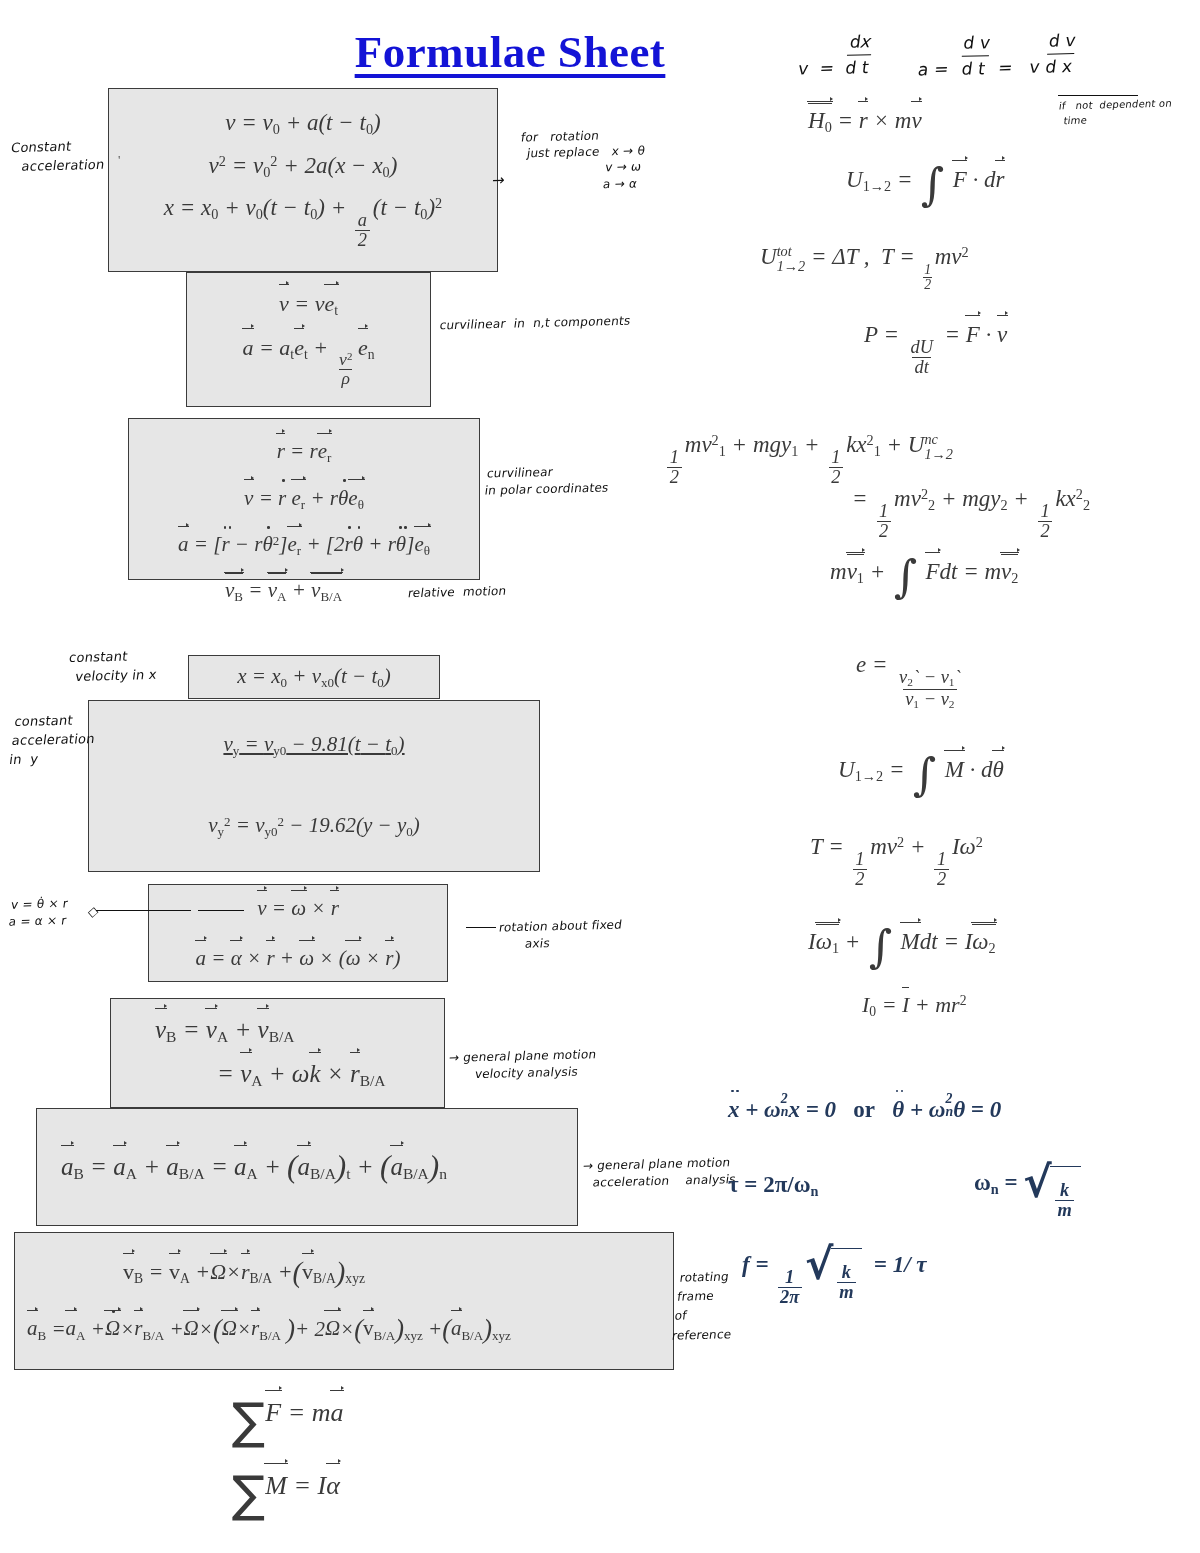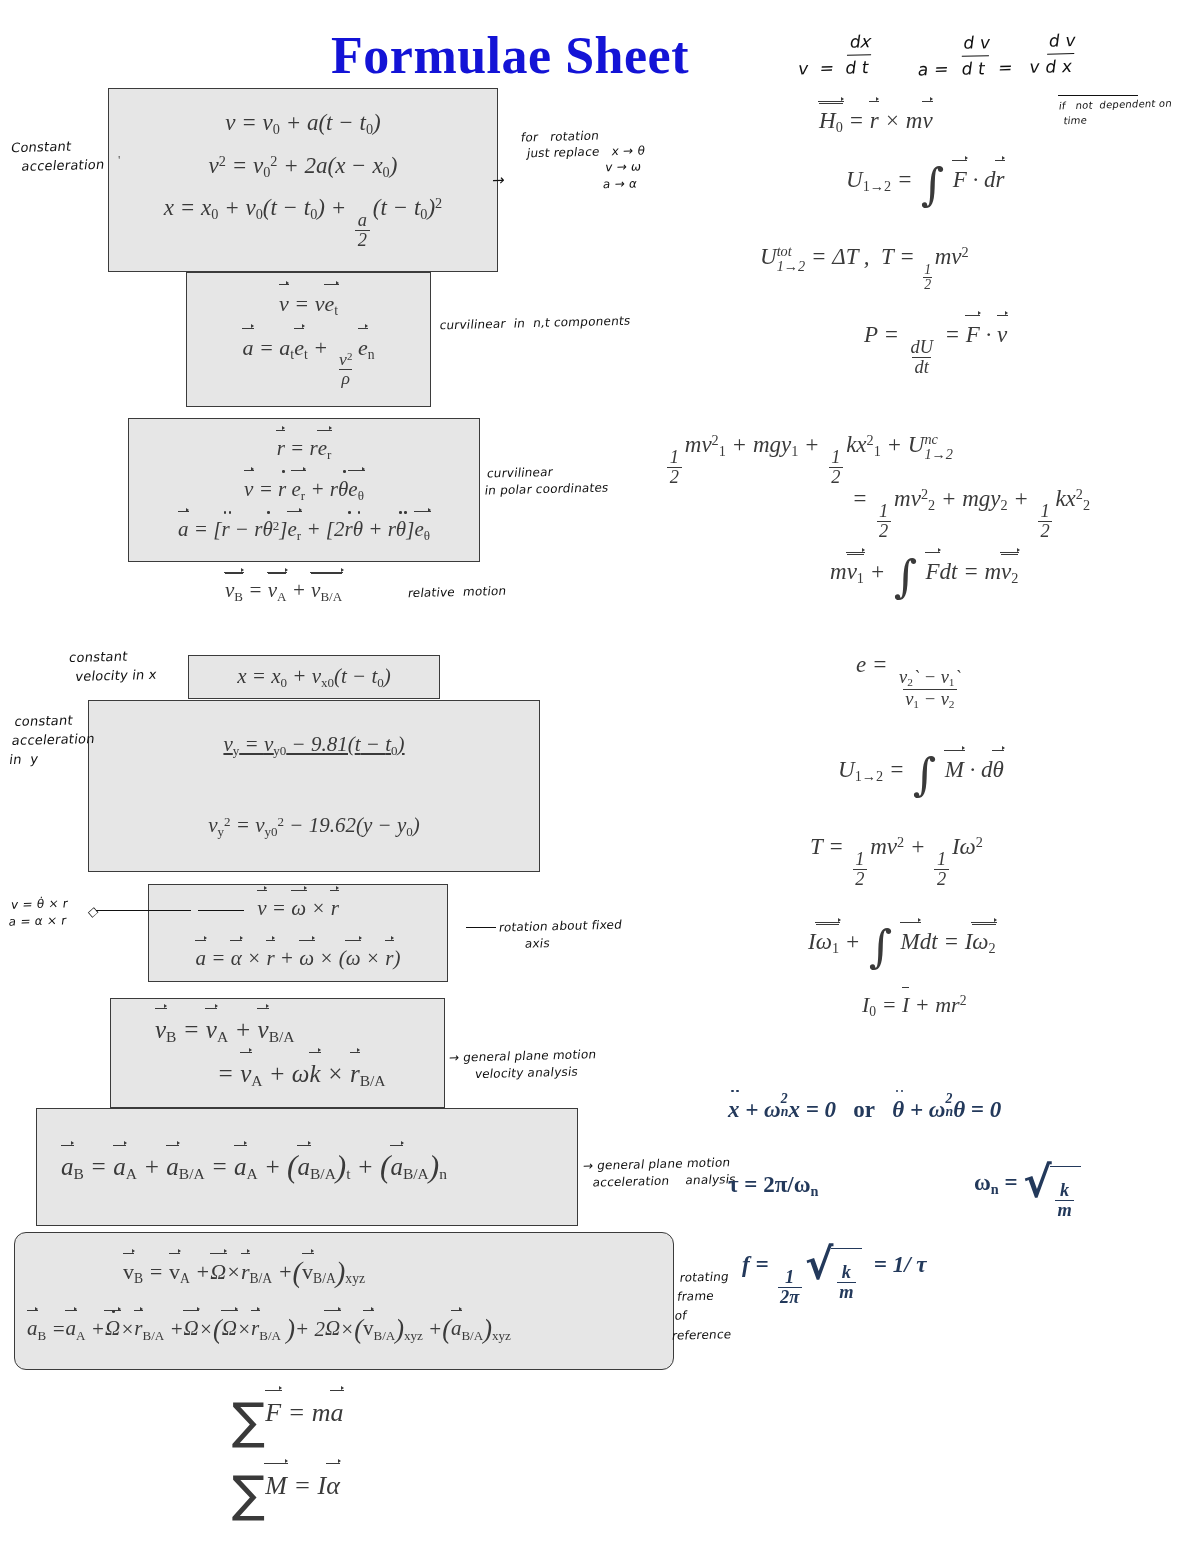--- a/index.html
+++ b/index.html
@@ -6,21 +6,21 @@
   body{
     width:1200px;height:1553px;position:relative;background:#ffffff;
     font-family:"Liberation Serif", serif;color:#3a3a3a;overflow:hidden;
   }
   
   #title{
     position:absolute;left:0;top:26px;width:1200px;text-align:center;
   }
   #title .t{
     display:inline-block;font-family:"Liberation Serif",serif;font-weight:bold;
-    font-size:52px;color:#1313d6;
+    font-size:45px;color:#1313d6;text-decoration:underline;
     text-decoration-thickness:4px;text-underline-offset:7px;
     margin-left:-180px;letter-spacing:.5px;
   }
   
   .fbox{
     position:absolute;background:#e6e6e6;border:1.6px solid #3b3b3b;
     box-sizing:border-box;display:flex;flex-direction:column;
     justify-content:space-around;align-items:center;
   }
   .eq{font-style:italic;white-space:nowrap;line-height:1.15;}
@@ -123,21 +123,21 @@
   </div>
   <div class="eq" style="font-size:22px;">
     <span class="vec">a</span> = <span class="ri">a</span><sub class="u">t</sub><span class="vec"><span class="ri">e</span></span><sub class="u">t</sub> + <span class="fr">
         <span class="n"><span class="ri">v</span><sup class="u">2</sup></span>
         <span class="d"><span class="ri">ρ</span></span>
       </span><span class="vec"><span class="ri">e</span></span><sub class="u">n</sub>
   </div>
 </div>
 <div class="hw" style="left:440px;top:315px;">curvilinear  in  n,t components</div>
 
-<div class="fbox" style="left:128px;top:418px;width:352px;height:144px;padding:10px 0;">
+<div class="fbox" style="left:128px;top:418px;width:352px;height:162px;padding:10px 0;">
   <div class="eq" style="font-size:21px;">
     <span class="vec"><span class="ri">r</span></span> = <span class="ri">r</span><span class="vec"><span class="ri">e</span><sub class="u">r</sub></span>
   </div>
   <div class="eq" style="font-size:21px;">
     <span class="vec"><span class="ri">v</span></span> = <span class="dot1"><span class="ri">r</span></span> <span class="vec"><span class="ri">e</span><sub class="u">r</sub></span> + <span class="ri">r</span><span class="dot1"><span class="ri">θ</span></span><span class="vec"><span class="ri">e</span><sub class="u">θ</sub></span>
   </div>
   <div class="eq" style="font-size:21px;">
     <span class="vec"><span class="ri">a</span></span> = [<span class="dot2"><span class="ri">r</span></span> − <span class="ri">r</span><span class="dot1"><span class="ri">θ</span></span><sup class="u">2</sup>]<span class="vec"><span class="ri">e</span><sub class="u">r</sub></span> + [2<span class="dot1"><span class="ri">r</span></span><span class="dot1"><span class="ri">θ</span></span> + <span class="ri">r</span><span class="dot2"><span class="ri">θ</span></span>]<span class="vec"><span class="ri">e</span><sub class="u">θ</sub></span>
   </div>
 </div>
@@ -199,41 +199,41 @@
        velocity analysis</div>
 
 <div class="fbox" style="left:36px;top:1108px;width:542px;height:118px;padding:10px 0;align-items:flex-start;">
   <div class="eq" style="font-size:25px;margin-left:24px;">
     <span class="vec"><span class="ri">a</span></span><sub class="u">B</sub> = <span class="vec"><span class="ri">a</span></span><sub class="u">A</sub> + <span class="vec"><span class="ri">a</span></span><sub class="u">B/A</sub> = <span class="vec"><span class="ri">a</span></span><sub class="u">A</sub> + <span style="font-size:1.25em;vertical-align:-.08em;">(</span><span class="vec"><span class="ri">a</span></span><sub class="u">B/A</sub><span style="font-size:1.25em;vertical-align:-.08em;">)</span><sub class="u">t</sub> + <span style="font-size:1.25em;vertical-align:-.08em;">(</span><span class="vec"><span class="ri">a</span></span><sub class="u">B/A</sub><span style="font-size:1.25em;vertical-align:-.08em;">)</span><sub class="u">n</sub>
   </div>
 </div>
 <div class="hw" style="left:582px;top:1156px;">→ general plane motion
    acceleration    analysis</div>
 
-<div class="fbox" style="left:14px;top:1232px;width:660px;height:138px;padding:12px 0;align-items:flex-start;border-radius:12px;">
+<div class="fbox" style="left:14px;top:1232px;width:660px;height:138px;padding:12px 0;align-items:flex-start;">
   <div class="eq" style="font-size:22px;margin-left:108px;">
     <span class="vec up">v</span><sub class="u">B</sub> = <span class="vec up">v</span><sub class="u">A</sub> +<span class="vec"><span class="ri">Ω</span></span>×<span class="vec"><span class="ri">r</span></span><sub class="u">B/A</sub> +<span style="font-size:1.3em;vertical-align:-.1em;">(</span><span class="vec up">v</span><sub class="u">B/A</sub><span style="font-size:1.3em;vertical-align:-.1em;">)</span><sub class="u">xyz</sub>
   </div>
   <div class="eq" style="font-size:21px;margin-left:12px;">
     <span class="vec"><span class="ri">a</span></span><sub class="u">B</sub> =<span class="vec"><span class="ri">a</span></span><sub class="u">A</sub> +<span class="vec"><span class="dot1"><span class="ri">Ω</span></span></span>×<span class="vec"><span class="ri">r</span></span><sub class="u">B/A</sub> +<span class="vec"><span class="ri">Ω</span></span>×<span style="font-size:1.25em;vertical-align:-.08em;">(</span><span class="vec"><span class="ri">Ω</span></span>×<span class="vec"><span class="ri">r</span></span><sub class="u">B/A</sub> <span style="font-size:1.25em;vertical-align:-.08em;">)</span>+ 2<span class="vec"><span class="ri">Ω</span></span>×<span style="font-size:1.25em;vertical-align:-.08em;">(</span><span class="vec up">v</span><sub class="u">B/A</sub><span style="font-size:1.25em;vertical-align:-.08em;">)</span><sub class="u">xyz</sub> +<span style="font-size:1.25em;vertical-align:-.08em;">(</span><span class="vec"><span class="ri">a</span></span><sub class="u">B/A</sub><span style="font-size:1.25em;vertical-align:-.08em;">)</span><sub class="u">xyz</sub>
   </div>
 </div>
 <div class="hw" style="left:676px;top:1268px;line-height:1.6;">rotating
 frame
 of
 reference</div>
 
 <div class="eqp" style="left:232px;top:1392px;font-size:26px;">
   <span class="sig">∑</span><span class="vec"><span class="ri">F</span></span> = <span class="ri">m</span><span class="vec"><span class="ri">a</span></span>
 </div>
 <div class="eqp" style="left:232px;top:1465px;font-size:26px;">
   <span class="sig">∑</span><span class="vec"><span class="ri">M</span></span> = <span class="ri">I</span><span class="vec"><span class="ri">α</span></span>
 </div>
 
-<div class="eqp" style="left:808px;top:108px;font-size:23px;margin-left:11px;">
+<div class="eqp" style="left:808px;top:108px;font-size:23px;">
   <span class="ovl"><span class="vec"><span class="ri">H</span><sub class="u">0</sub></span></span> = <span class="vec"><span class="ri">r</span></span> × <span class="ri">m</span><span class="vec"><span class="ri">v</span></span>
 </div>
 
 <div class="eqp" style="left:846px;top:158px;font-size:23px;">
   <span class="ri">U</span><sub class="u">1→2</sub> = <span class="intg">∫</span> <span class="vec"><span class="ri">F</span></span> · <span class="ri">d</span><span class="vec"><span class="ri">r</span></span>
 </div>
 
 <div class="eqp" style="left:760px;top:244px;font-size:23px;">
   <span class="ri">U</span><span style="display:inline-block;vertical-align:middle;font-size:.62em;text-align:left;line-height:1.05;">tot<br>1→2</span> = Δ<span class="ri">T</span> ,&nbsp; <span class="ri">T</span> = <span class="frs">
       <span class="n">1</span>

